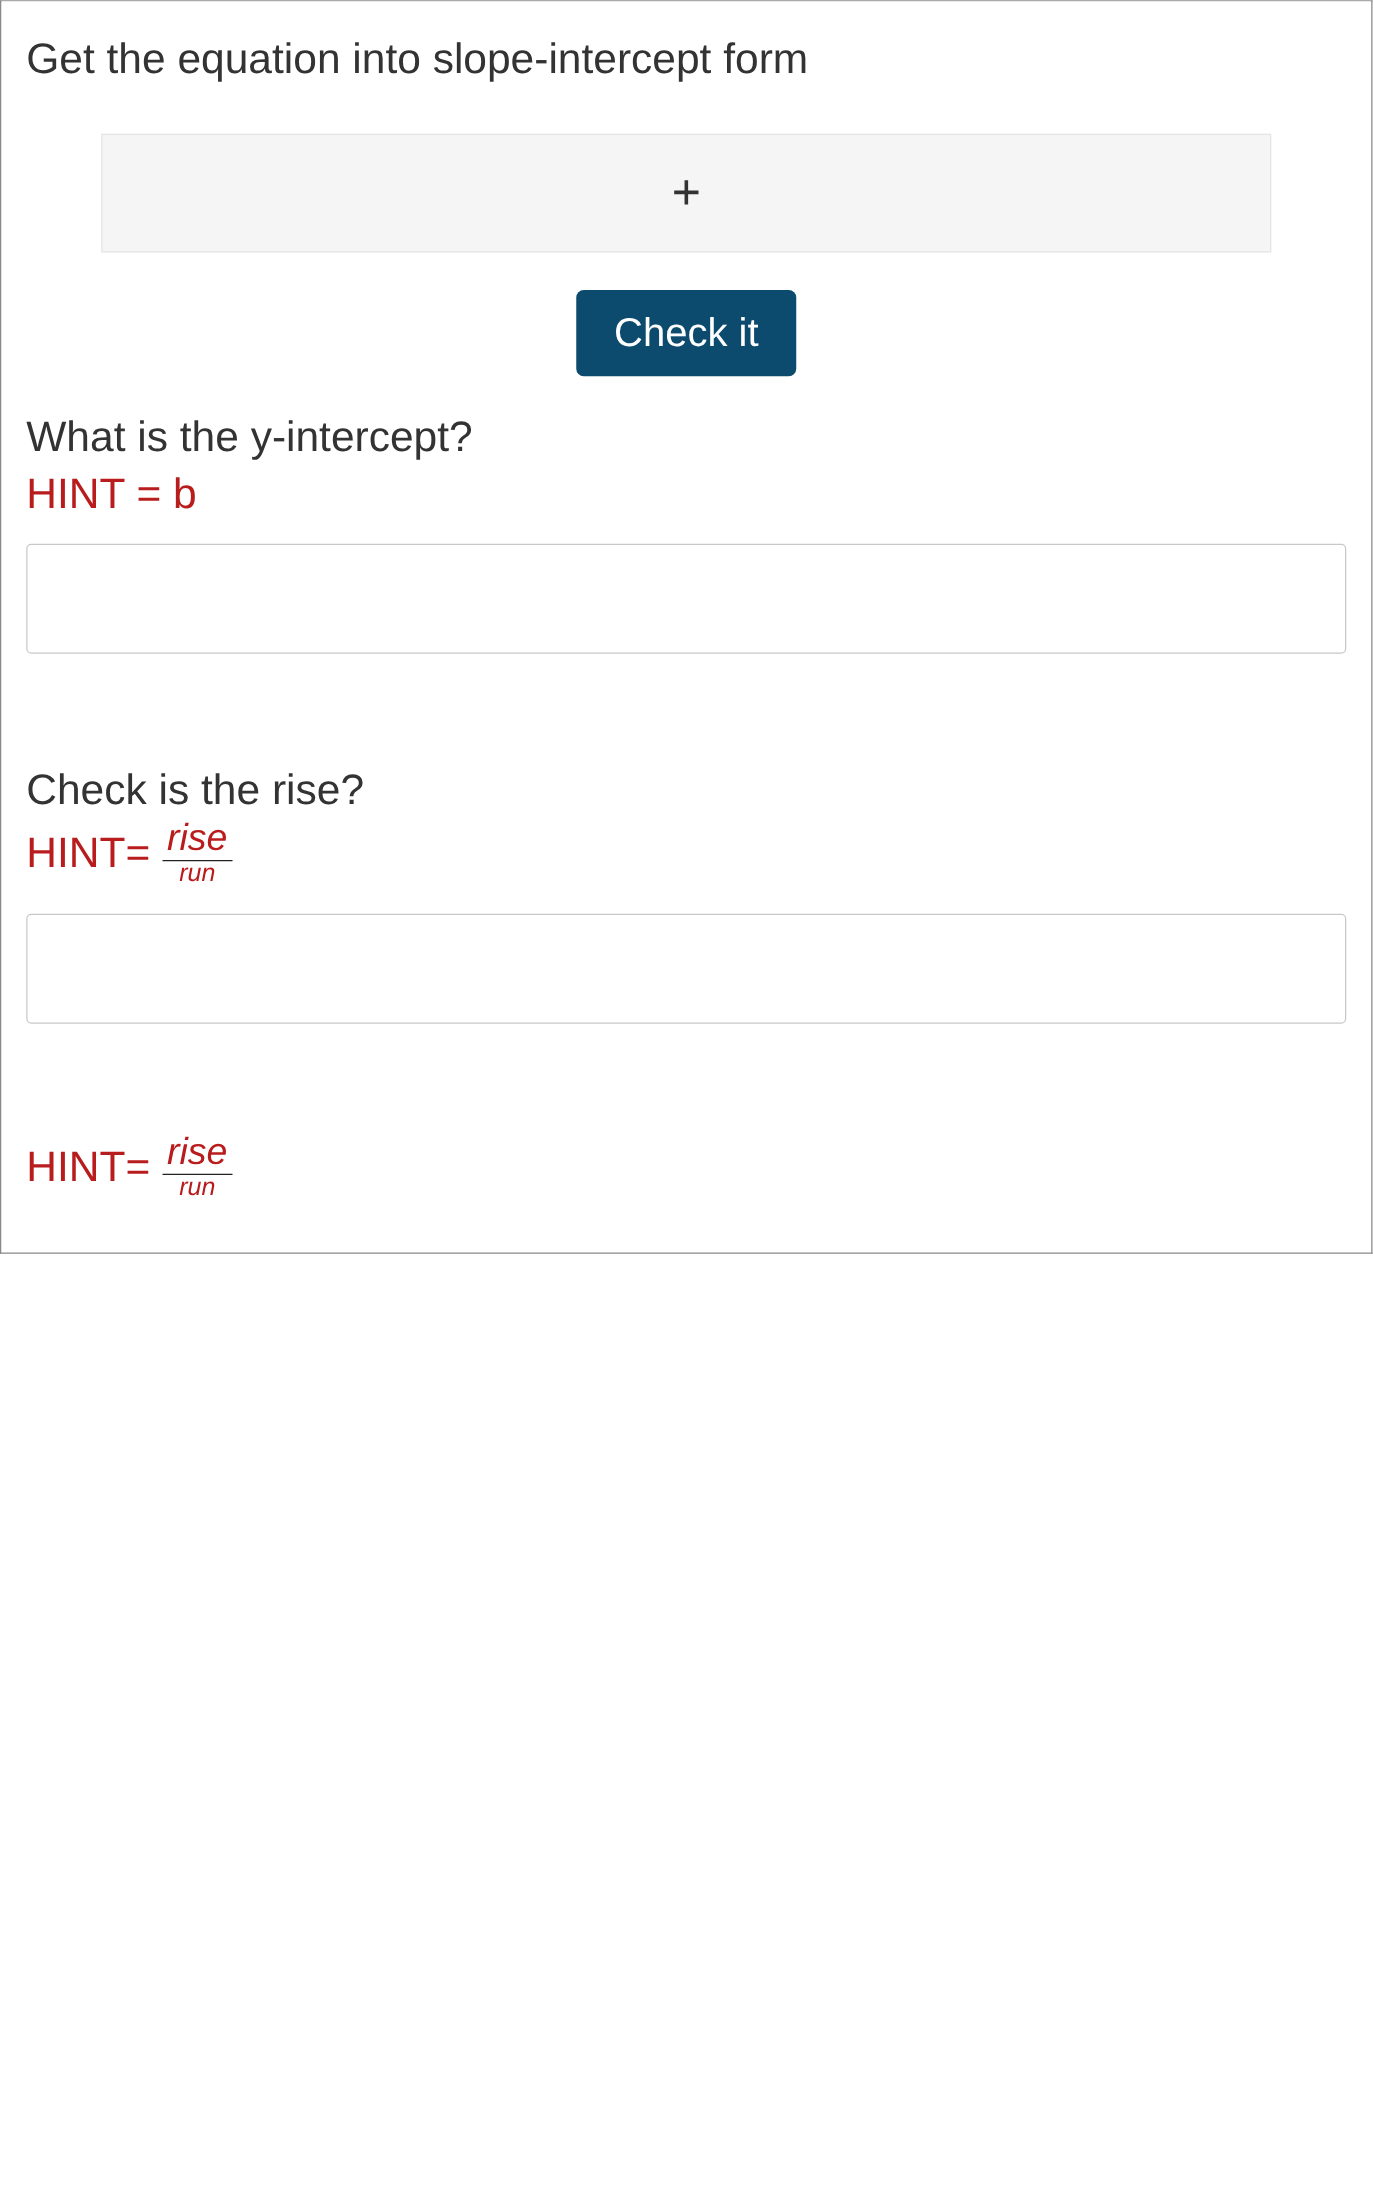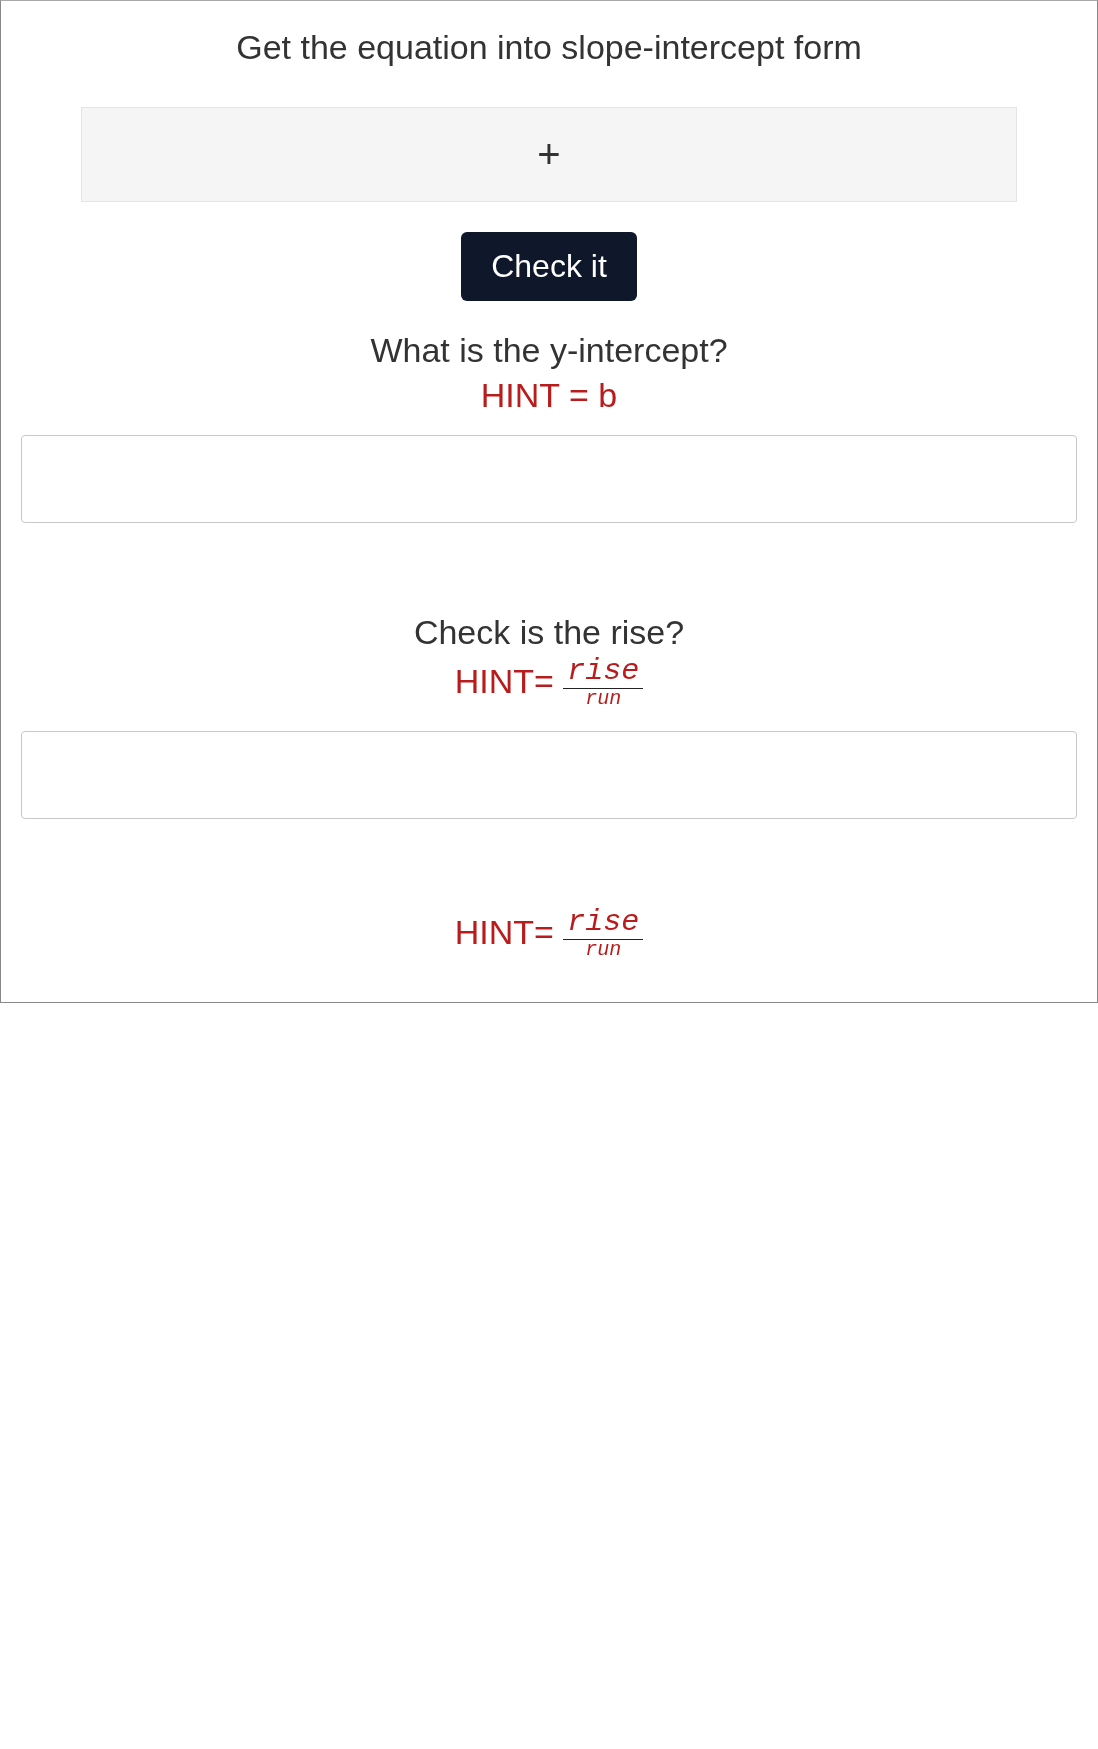--- a/index.html
+++ b/index.html
@@ -1,15 +1,15 @@
 <!DOCTYPE html>
 <html><head>
 <meta charset="utf-8">
 <style>
-  * { box-sizing: border-box; text-align: center; }
+  * { box-sizing: border-box; }
   html, body { margin: 0; padding: 0; }
   body {
     font-family: -apple-system, BlinkMacSystemFont, "Segoe UI", Arial, sans-serif;
     font-size: 32px;
     color: #222;
     background: #fff;
     width: 1098px;
     padding: 0;
     border: 1px solid #888;
     border-top: 1px solid #aaa;
@@ -34,37 +34,37 @@
     text-align: center;
     font-size: 40px;
     font-weight: 300;
     color: #333;
     padding: 24px 0;
     cursor: pointer;
   }
   .checkrow { text-align: center; padding: 30px 0 10px 0; }
   .checkbtn {
     display: inline-block;
-    background: #0f172a;
+    background: #0c4a6e;
     color: #fff;
     font-size: 32px;
     padding: 16px 30px;
     border-radius: 6px;
     border: none;
     cursor: pointer;
   }
   .section { margin-top: 20px; }
   .q-line { font-size: 34px; color: #333; margin: 0 0 6px 0; }
   .hint-line { font-size: 34px; color: #b91c1c; margin: 0 0 20px 0; }
   .hint-label { font-family: Liberation Sans, sans-serif; }
   .frac {
     display: inline-block;
     vertical-align: middle;
     text-align: center;
-    font-family: Liberation Mono, monospace;
+    font-family: Liberation Sans, sans-serif;
     font-style: italic;
     line-height: 1;
     position: relative;
     top: -2px;
   }
   .frac .fn { display: block; font-size: 30px; padding: 0 4px 2px 4px; }
   .frac .fd { display: block; font-size: 20px; border-top: 1.5px solid #222; padding: 0 4px 0 4px; }
   .answer-input {
     width: 100%;
     font-size: 30px;

